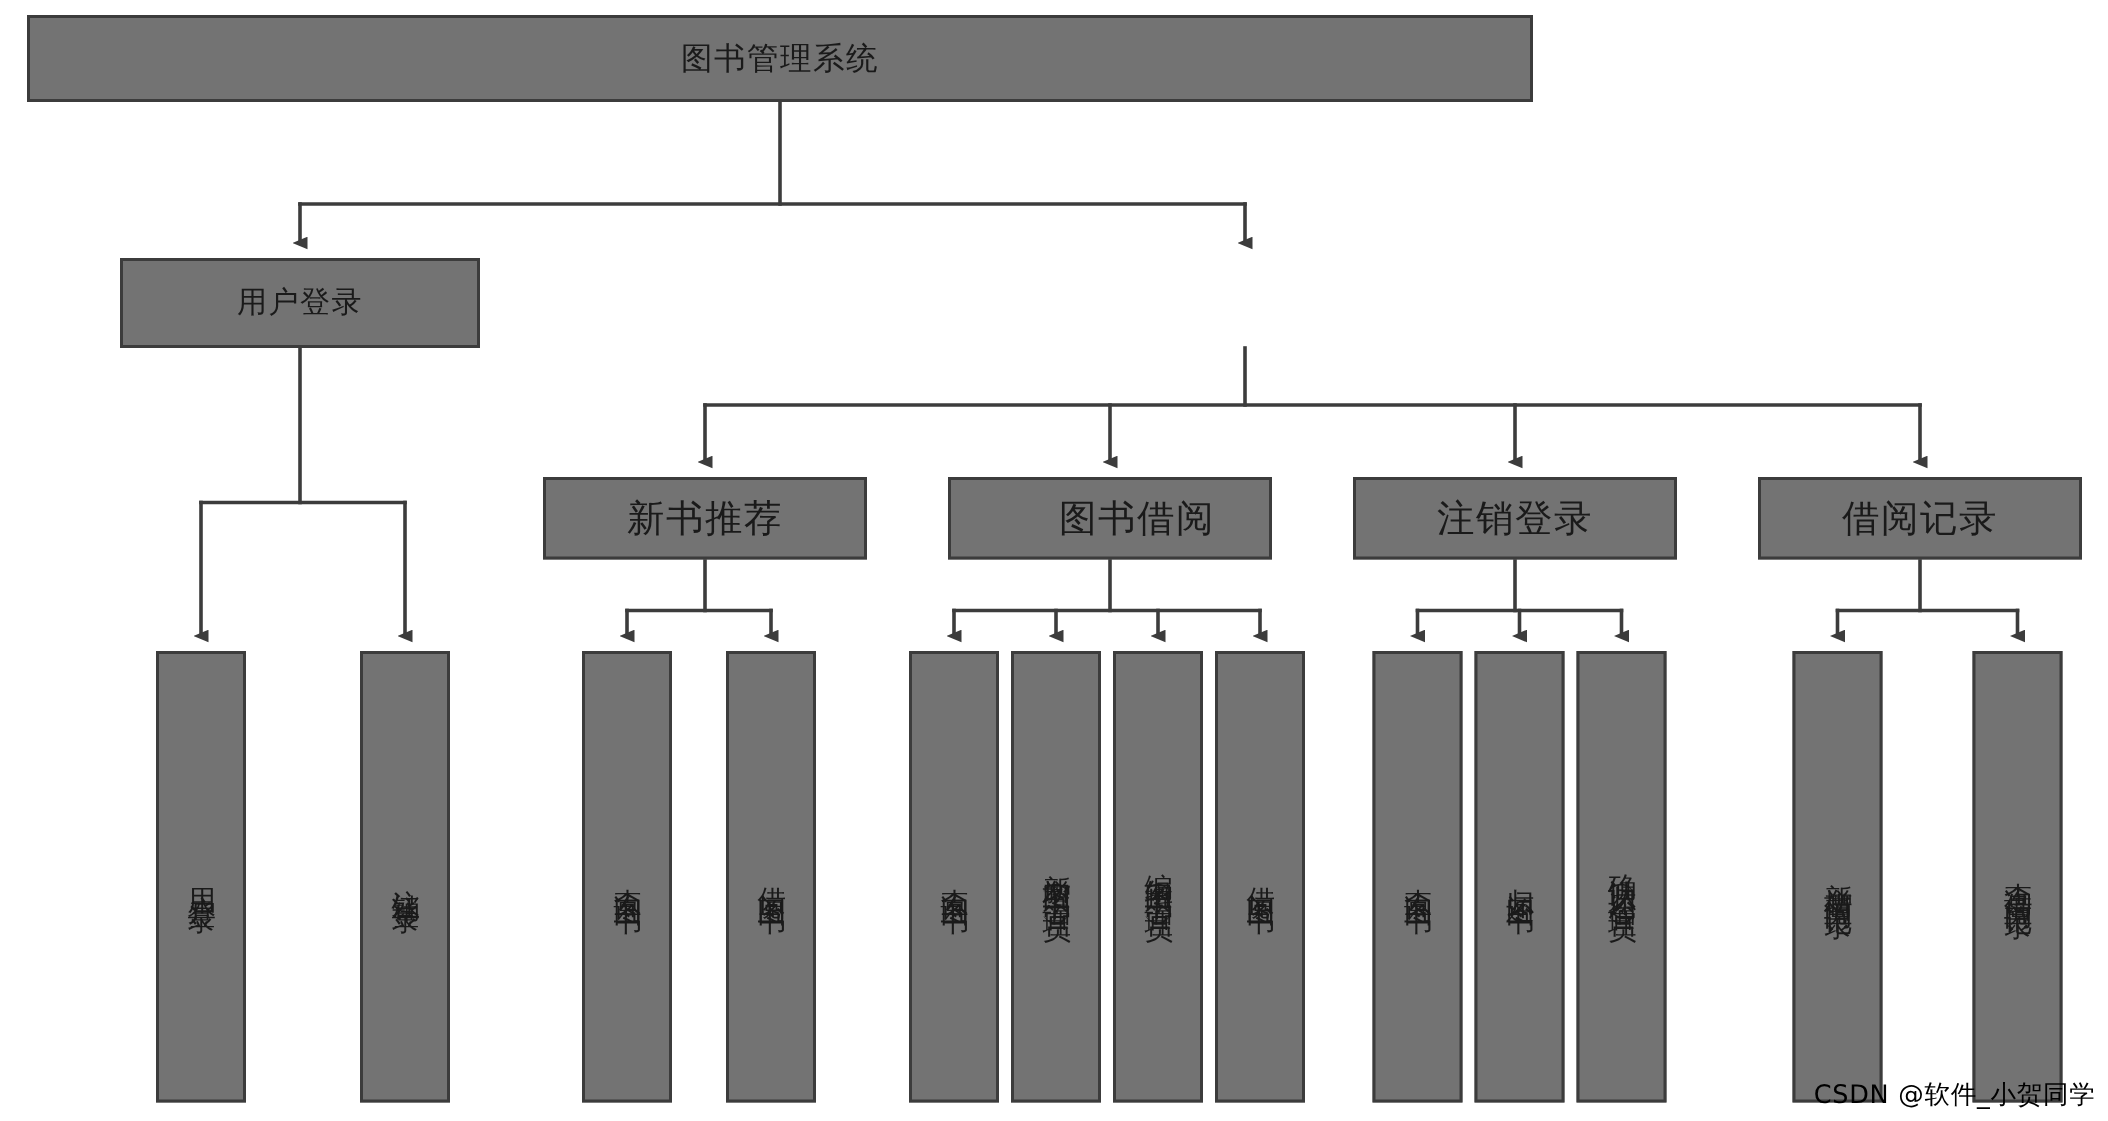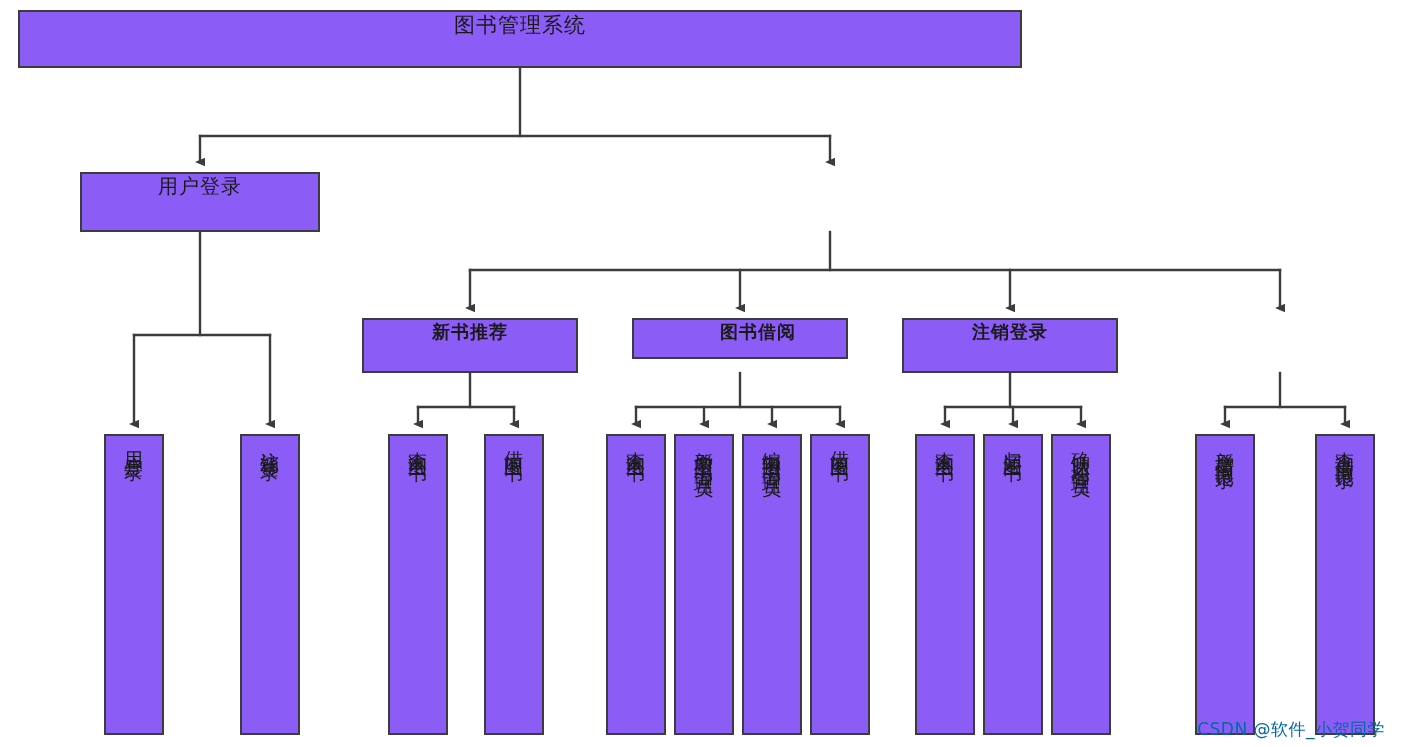--- a/index.html
+++ b/index.html
@@ -22,61 +22,60 @@
     position: absolute;
     left: 0;
     top: 0;
     width: 1405px;
     height: 747px;
     pointer-events: none;
   }
   .node {
     position: absolute;
     box-sizing: border-box;
-    background: #8b5cf6;
+    background: #737373;
     border: 2px solid #3c3c3c;
     display: flex;
-    align-items: flex-start;
+    align-items: center;
     justify-content: center;
     color: #1a1a1a;
     text-align: center;
   }
   .node.root {
     font-size: 21px;
     letter-spacing: 1px;
   }
   .node.level2 {
     font-size: 20px;
     letter-spacing: 1px;
   }
   .node.level3 {
-    font-size: 18px;
+    font-size: 25px;
     letter-spacing: 1px;
-    font-weight: bold;
   }
   .node.leaf {
     font-size: 19px;
   }
   .node .label {
     display: block;
     line-height: 1.28;
   }
   .node.leaf .label {
     writing-mode: vertical-rl;
     text-orientation: upright;
     letter-spacing: 4px;
     line-height: 1;
     white-space: nowrap;
   }
   #watermark {
     position: absolute;
-    right: 20px;
+    right: 8px;
     bottom: 6px;
     font-size: 17px;
-    color: #0369a1;
+    color: #000000;
     letter-spacing: 0.5px;
     white-space: nowrap;
   }
 </style>
 </head>
 <body>
 
 <div id="diagram-root">
 
   <svg id="edge-layer" width="1405" height="747" viewBox="0 0 1405 747" xmlns="http://www.w3.org/2000/svg">
@@ -136,25 +135,28 @@
     <span class="label">图书管理系统</span>
   </div>
 
   <div class="node level2" style="left: 80px; top: 172px; width: 240px; height: 60px;">
     <span class="label">用户登录</span>
   </div>
 
   <div class="node level3" style="left: 362px; top: 318px; width: 216px; height: 55px;">
     <span class="label">新书推荐</span>
   </div>
-  <div class="node level3" style="left: 632px; top: 318px; width: 216px; height: 41px; padding-left: 36px;">
+  <div class="node level3" style="left: 632px; top: 318px; width: 216px; height: 55px; padding-left: 36px;">
     <span class="label">图书借阅</span>
   </div>
   <div class="node level3" style="left: 902px; top: 318px; width: 216px; height: 55px;">
     <span class="label">注销登录</span>
+  </div>
+  <div class="node level3" style="left: 1172px; top: 318px; width: 216px; height: 55px;">
+    <span class="label">借阅记录</span>
   </div>
 
   <div class="node leaf" style="left: 104px; top: 434px; width: 60px; height: 301px;">
     <span class="label">用户登录</span>
   </div>
   <div class="node leaf" style="left: 240px; top: 434px; width: 60px; height: 301px;">
     <span class="label">注销登录</span>
   </div>
   <div class="node leaf" style="left: 388px; top: 434px; width: 60px; height: 301px;">
     <span class="label">查询图书</span>

